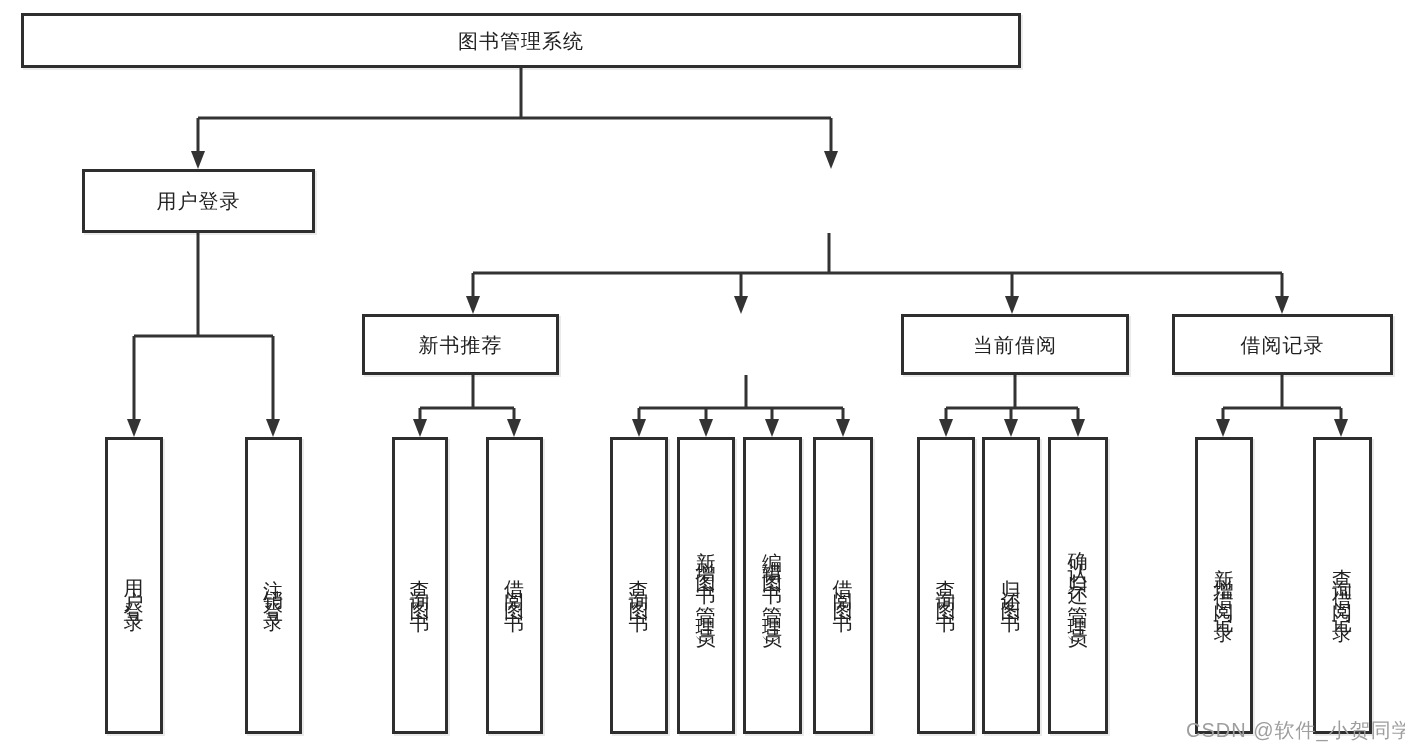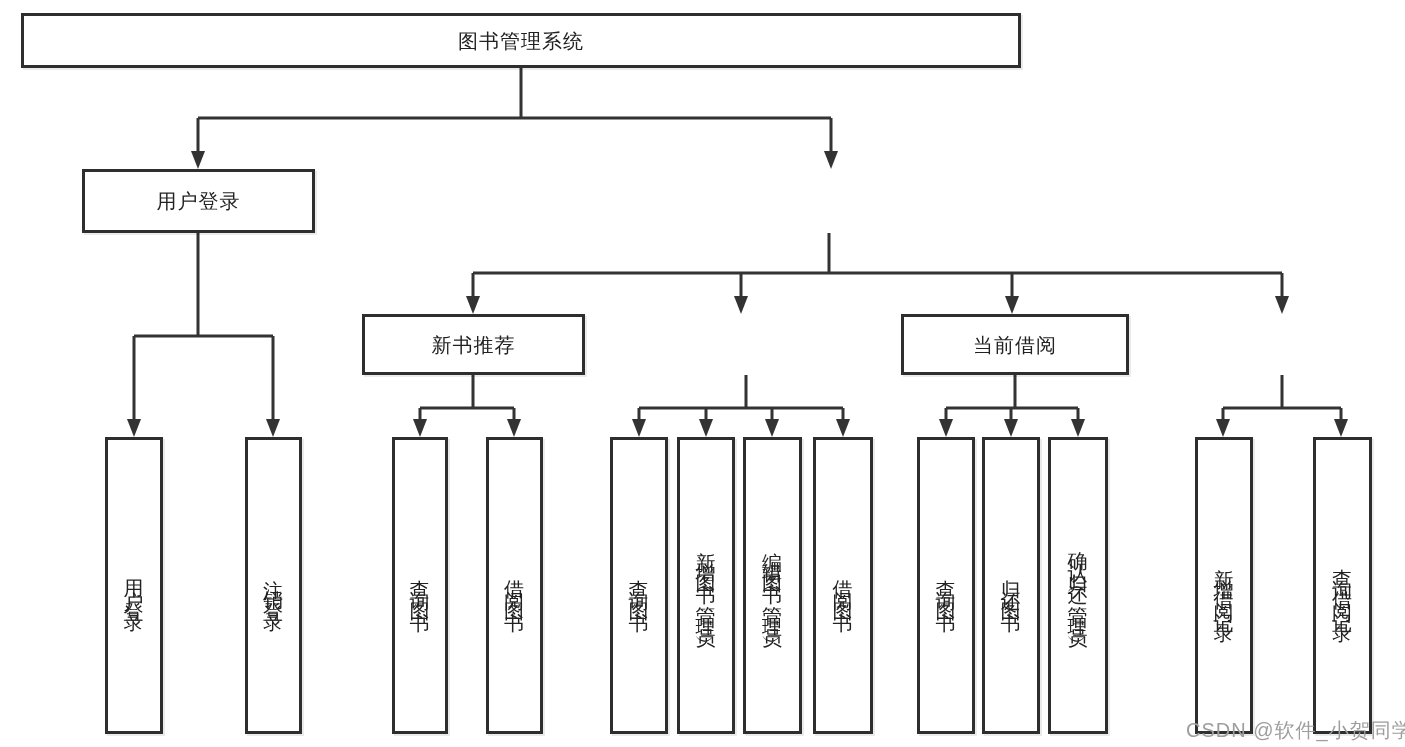--- a/index.html
+++ b/index.html
@@ -123,25 +123,28 @@
   </svg>
 
   <div class="box" style="left:21px; top:13px; width:1000px; height:55px;">
     <span class="lbl">图书管理系统</span>
   </div>
 
   <div class="box" style="left:82px; top:169px; width:233px; height:64px;">
     <span class="lbl">用户登录</span>
   </div>
 
-  <div class="box" style="left:362px; top:314px; width:223px; height:61px;">
+  <div class="box" style="left:362px; top:314px; width:197px; height:61px;">
     <span class="lbl">新书推荐</span>
   </div>
   <div class="box" style="left:901px; top:314px; width:228px; height:61px;">
     <span class="lbl">当前借阅</span>
+  </div>
+  <div class="box" style="left:1172px; top:314px; width:221px; height:61px;">
+    <span class="lbl">借阅记录</span>
   </div>
 
   <div class="vbox" style="left:105px; width:58px;">
     <span class="lbl">用户登录</span>
   </div>
   <div class="vbox" style="left:245px; width:57px;">
     <span class="lbl">注销登录</span>
   </div>
 
   <div class="vbox" style="left:392px; width:56px;">

